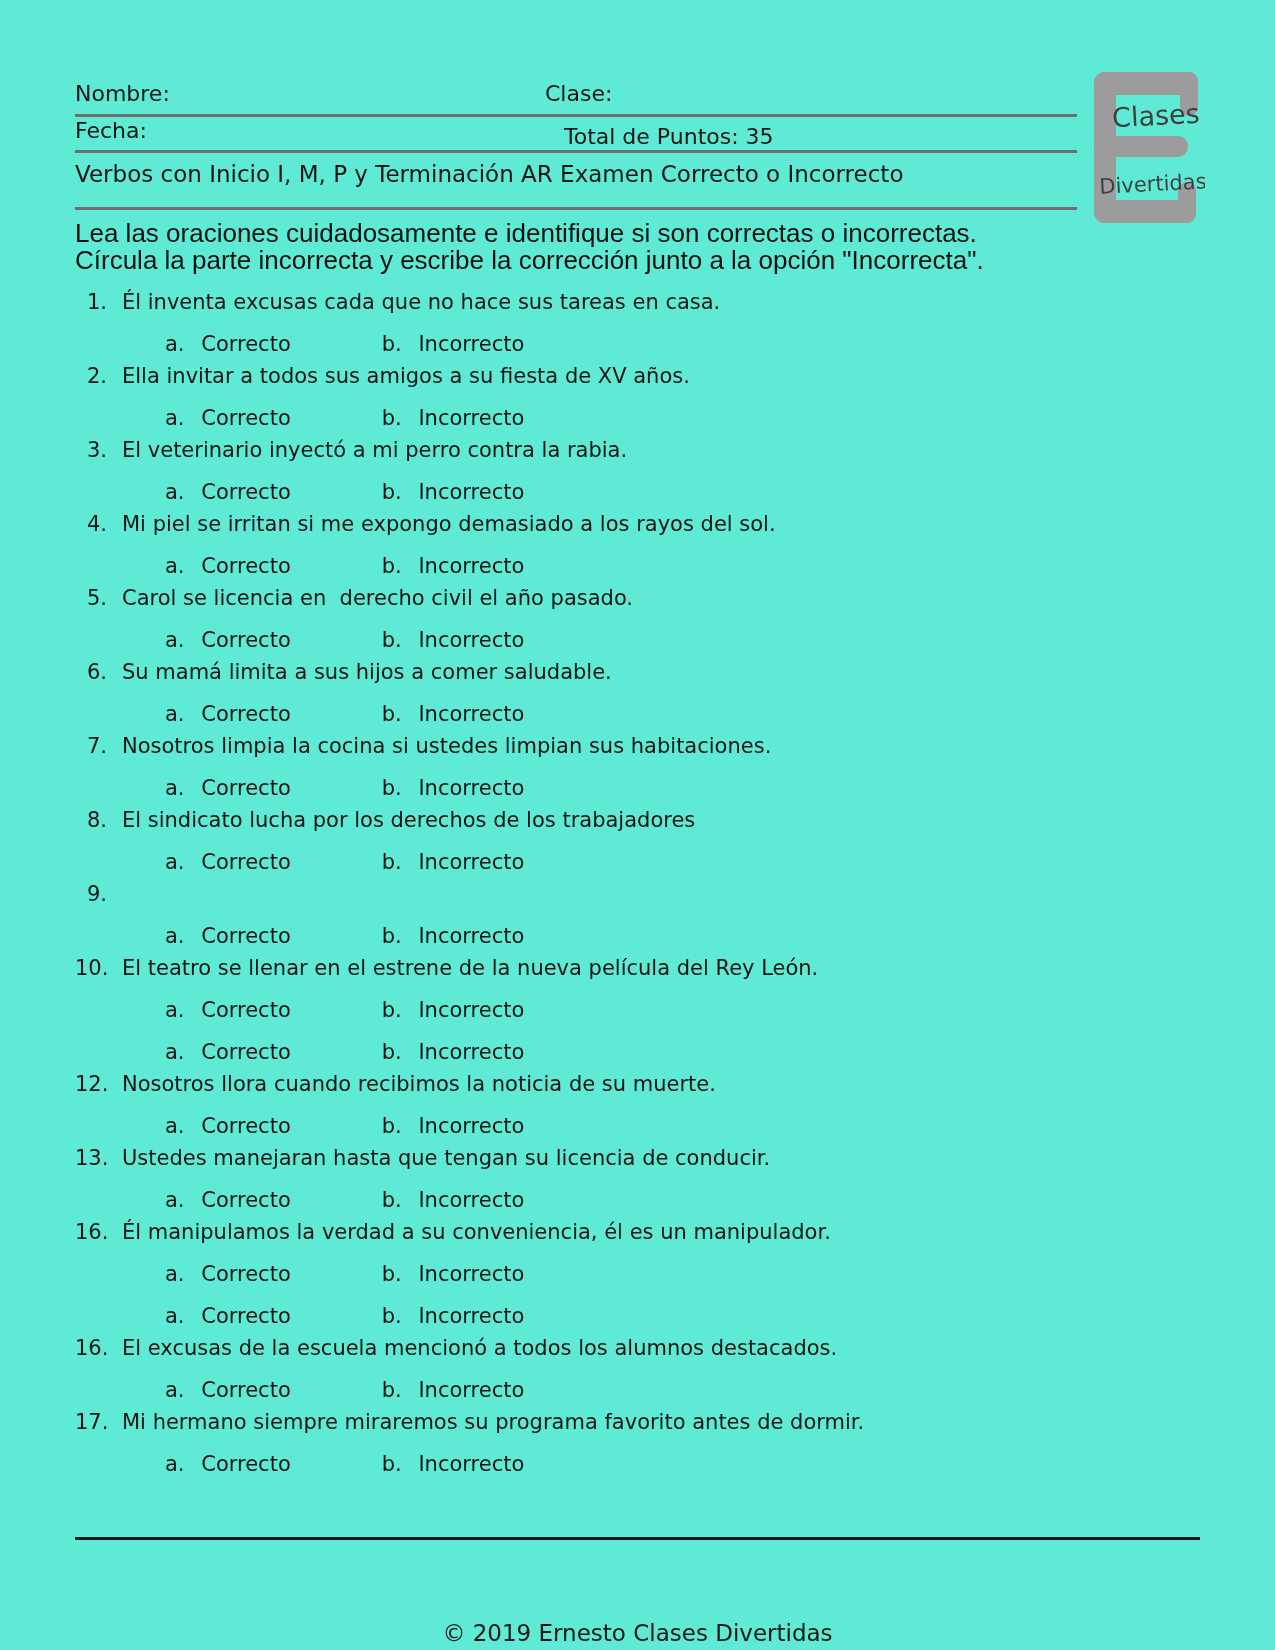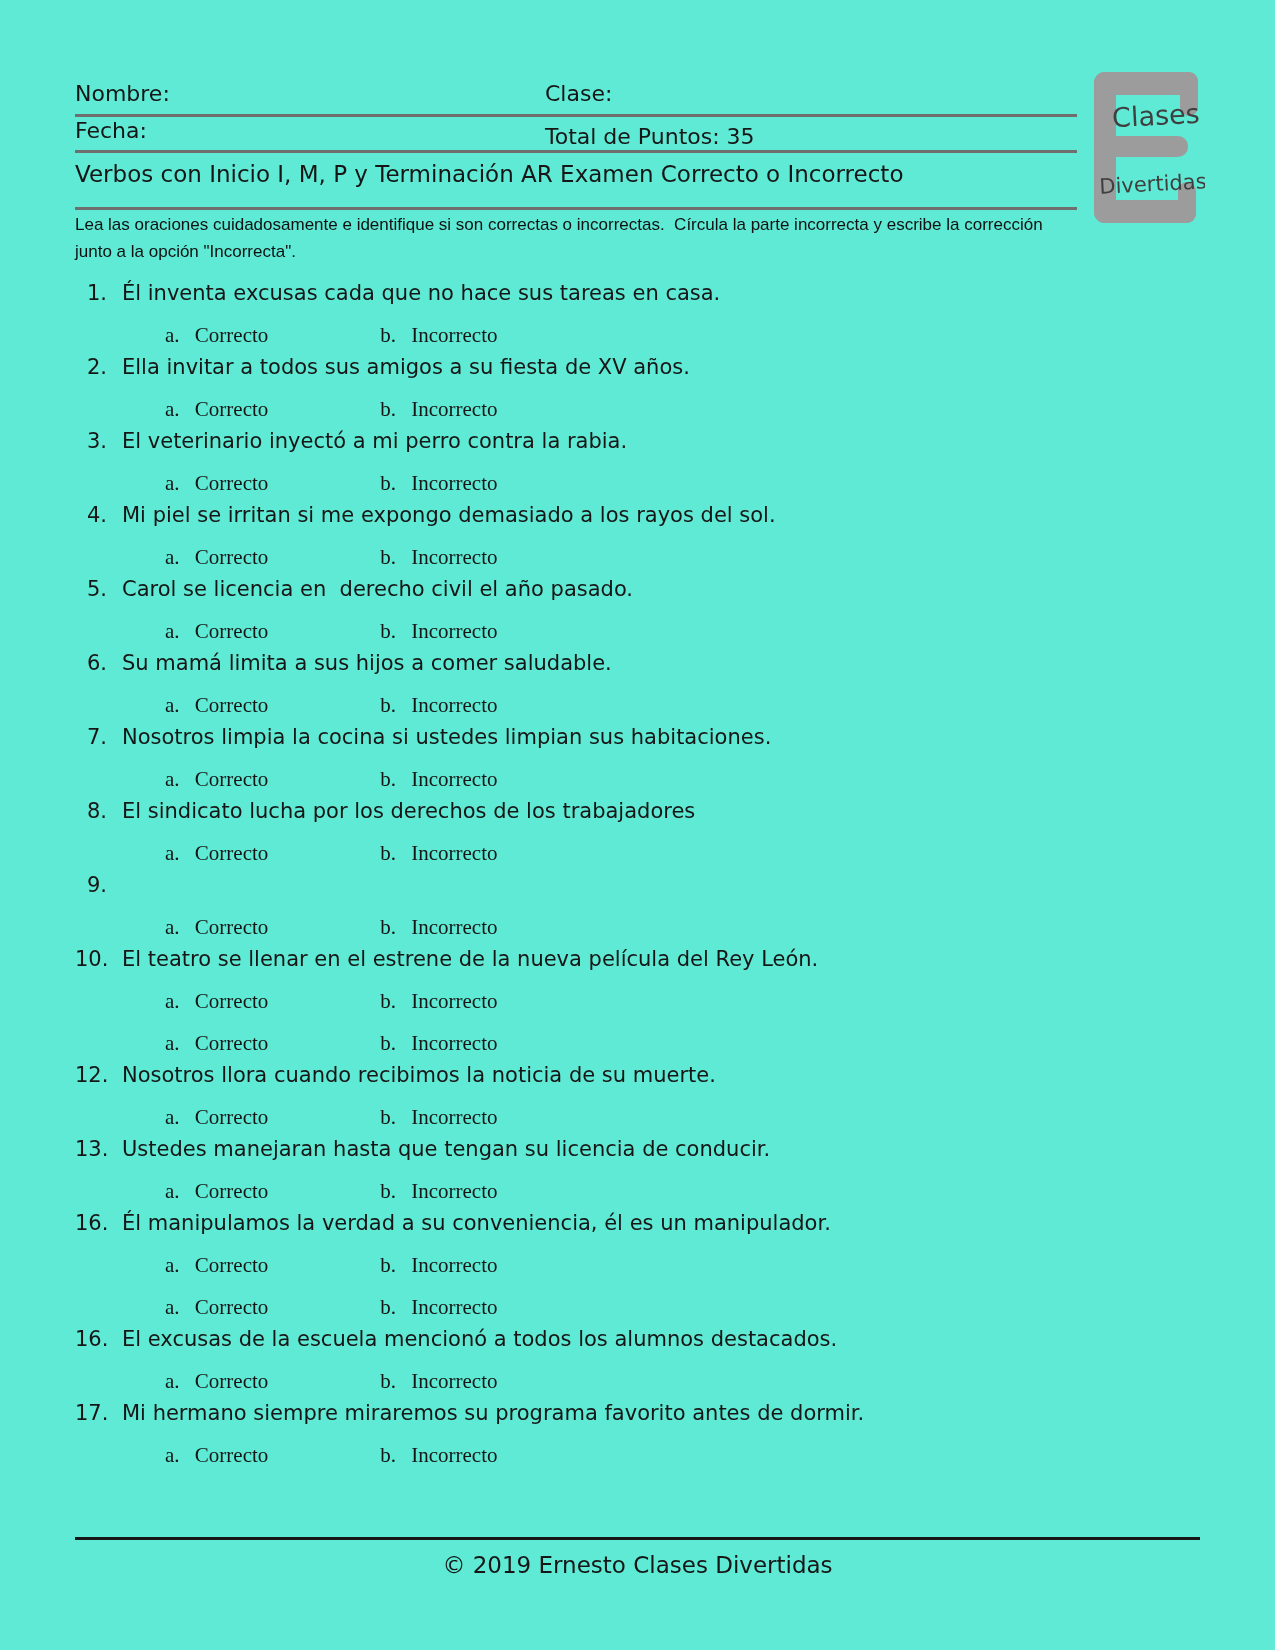--- a/index.html
+++ b/index.html
@@ -8,49 +8,49 @@
     overflow:hidden; color:#161616;
     font-family:"DejaVu Sans", sans-serif;
   }
   .content { position:absolute; left:75px; top:80px; width:1002px; }
 
   
   .hrow { position:relative; border-bottom:3px solid #6f6f6f; font-size:22px; line-height:28px; }
   .hrow1 { padding-bottom:6px; }
   .hrow2 { padding-bottom:5px; }
   .col2 { position:absolute; left:470px; top:0; }
-  .hrow2 .col2 { top:6px; }
+  .hrow2 .col2 { top:6px;margin-left:19px; }
   .blank { position:absolute; height:30px; }
   .title-row { padding-top:7px; padding-bottom:19px; border-bottom:3px solid #6f6f6f;
                font-size:23px; line-height:28px; }
 
   
   .instructions {
     font-family:"Liberation Sans", sans-serif;
-    font-size:17px; line-height:27px; width:985px; margin-top:1px;
+    font-size:26px; line-height:27px; width:985px; margin-top:10px;
     white-space:pre-wrap; color:#111111;
   }
 
   
   .questions { margin-top:14px; }
   .q-block { margin-bottom:4px; }
   .q-line { display:flex; font-size:21px; line-height:28px; }
   .q-num { flex:0 0 32px; width:32px; text-align:right; }
   .q-text { margin-left:15px; white-space:pre-wrap; }
-  .q-options { padding-left:90px; margin-top:14px; height:28px; font-size:21px; line-height:28px;font-family:Liberation Serif, serif; }
+  .q-options { padding-left:90px; margin-top:14px; height:28px; font-size:21px; line-height:28px; }
   .opt { display:inline-block; }
   .opt-a { width:210px; }
   .opt-label { margin-left:10px; }
 
   
   .logo { position:absolute; left:1092px; top:70px; width:113px; height:158px; }
 
   
   .footer-line { position:absolute; left:75px; top:1537px; width:1125px; height:0; border-top:3px solid #161616; }
-  .footer-text { position:absolute; left:0; top:1552px; width:1275px; text-align:center; font-size:23px; }
+  .footer-text { position:absolute; left:0; top:1620px; width:1275px; text-align:center; font-size:23px; }
 </style>
 </head>
 <body>
 
 <div class="page">
 
   <div class="content">
 
     <div class="hrow hrow1">
       <span>Nombre:</span>

